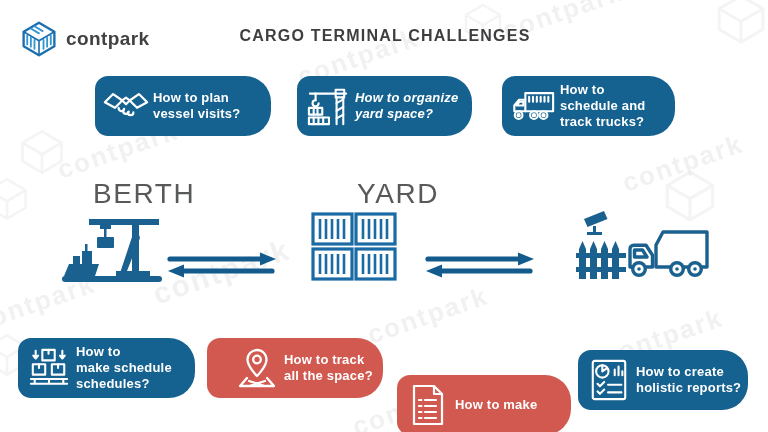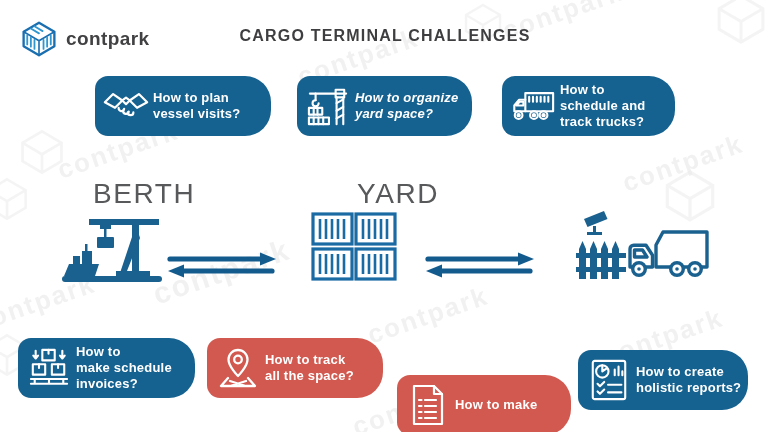--- a/index.html
+++ b/index.html
@@ -25,21 +25,21 @@
   .challenge.blue { background:#15618F; }
   .challenge.red  { background:#D2594F; }
   .cicon { flex:0 0 54px; display:flex; align-items:center; justify-content:center; margin-left:4px; }
   .ctext { font-size:13px; font-weight:bold; line-height:1.24; letter-spacing:.2px; }
   .ctext span { display:block; }
 
   .c-t1 { left:95px;  top:76px;  width:176px;align-items:center; }
   .c-t2 { left:297px; top:76px;  width:175px;font-style:italic; }
   .c-t3 { left:502px; top:76px;  width:173px; }
   .c-b1 { left:18px;  top:338px; width:177px; }
-  .c-b2 { left:207px; top:338px; width:176px; }
+  .c-b2 { left:207px; top:338px; width:176px;padding-left:19px; }
   .c-b3 { left:397px; top:338px; width:174px;margin-top:37px; }
   .c-b4 { left:578px; top:350px; width:170px; }
 
   
   .zone-label { position:absolute; z-index:1; font-size:28px; color:#58595B; letter-spacing:1.6px; }
   .z-berth { left:93px;  top:178px; }
   .z-yard  { left:328px; top:178px;margin-left:29px; }
   .z-gate  { left:621px; top:178px; }
 
   
@@ -257,21 +257,21 @@
             <path d="M31.5 17 v4"></path>
           <path d="M8 3 v8 m0 0 l-2.5-3 m2.5 3 l2.5-3"></path>
           <path d="M36 3 v8 m0 0 l-2.5-3 m2.5 3 l2.5-3"></path>
           <path d="M3 32.5 h38 M3 37.5 h38 M7 32.5 v5 M22 32.5 v5 M37 32.5 v5"></path>
         </g>
       </svg>
     </span>
     <div class="ctext">
       <span>How to</span>
       <span>make schedule</span>
-      <span>invoices?</span>
+      <span>schedules?</span>
     </div>
   </div>
 
   <div class="challenge red c-b2">
     <span class="cicon">
       <svg width="42" height="42" viewBox="0 0 42 42">
         <g fill="none" stroke="#fff" stroke-width="2.3" stroke-linejoin="round" stroke-linecap="round">
           <path d="M21 3 a9.5 9.5 0 0 1 9.5 9.5 C30.5 19.5 21 29 21 29 s-9.5-9.5-9.5-16.5 A9.5 9.5 0 0 1 21 3 Z"></path>
           <circle cx="21" cy="12.5" r="3.8"></circle>
           <path d="M11 31 L4 39 H38 L31 31"></path>

